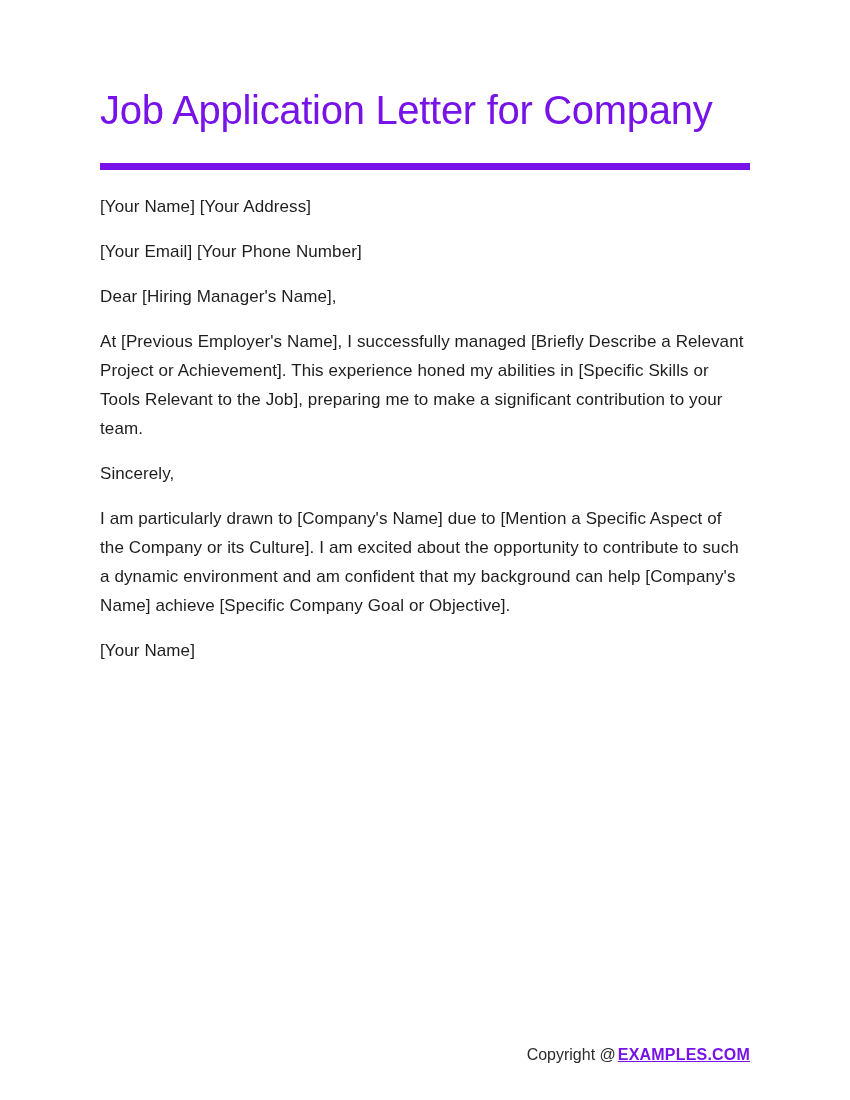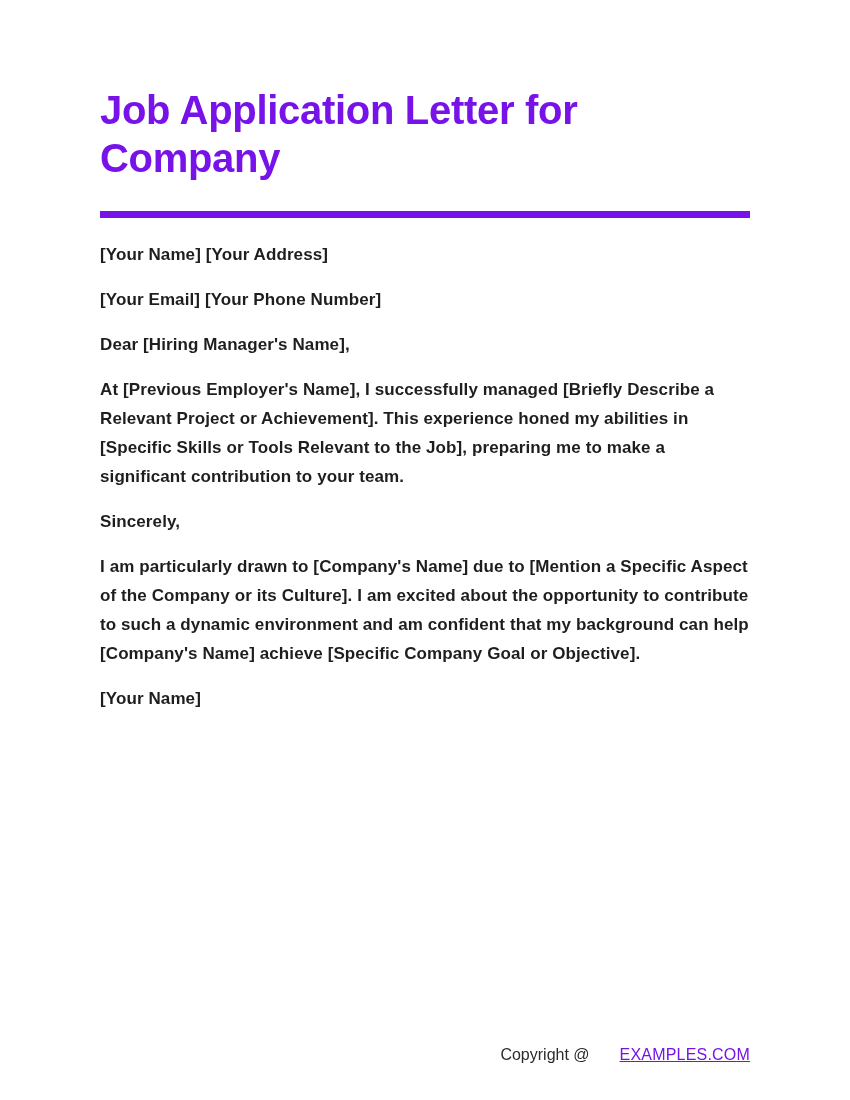--- a/index.html
+++ b/index.html
@@ -16,62 +16,61 @@
     font-family: "Liberation Sans", sans-serif;
     overflow: hidden;
   }
   .content {
     padding: 0 100px;
   }
   h1.doc-title {
     margin: 86px 0 0 0;
     font-size: 40px;
     line-height: 48px;
-    font-weight: 700;
+    font-weight: 400;
     letter-spacing: -0.3px;
     color: var(--accent);
   }
   .divider {
     height: 7px;
     width: 100%;
     background: var(--accent);
     margin-top: 29px;
     border: none;
   }
   .letter {
     margin-top: 22px;
   }
   .letter p {
     margin: 0 0 16px 0;
     font-size: 17px;
     line-height: 29px;
-    font-weight: 700;
+    font-weight: 400;
     color: var(--text);
     letter-spacing: 0.1px;
   }
   .footer {
     position: absolute;
     top: 1045px;
     right: 100px;
     font-size: 16px;
     line-height: 20px;
     color: #2b2b2b;
     white-space: nowrap;
   }
   .footer .prefix {
     font-weight: 400;
     margin-right: 2px;
     color: #2b2b2b;
   }
   .footer a.site-link {
     color: var(--accent);
-    font-weight: 400;
+    font-weight: 700;
     text-decoration: underline;
     letter-spacing: 0.2px;
-    margin-left: 28px;
   }
 </style>
 </head>
 <body>
 
 <div class="page">
   <div class="content">
     <h1 class="doc-title">Job Application Letter for Company</h1>
 
     <div class="divider"></div>

